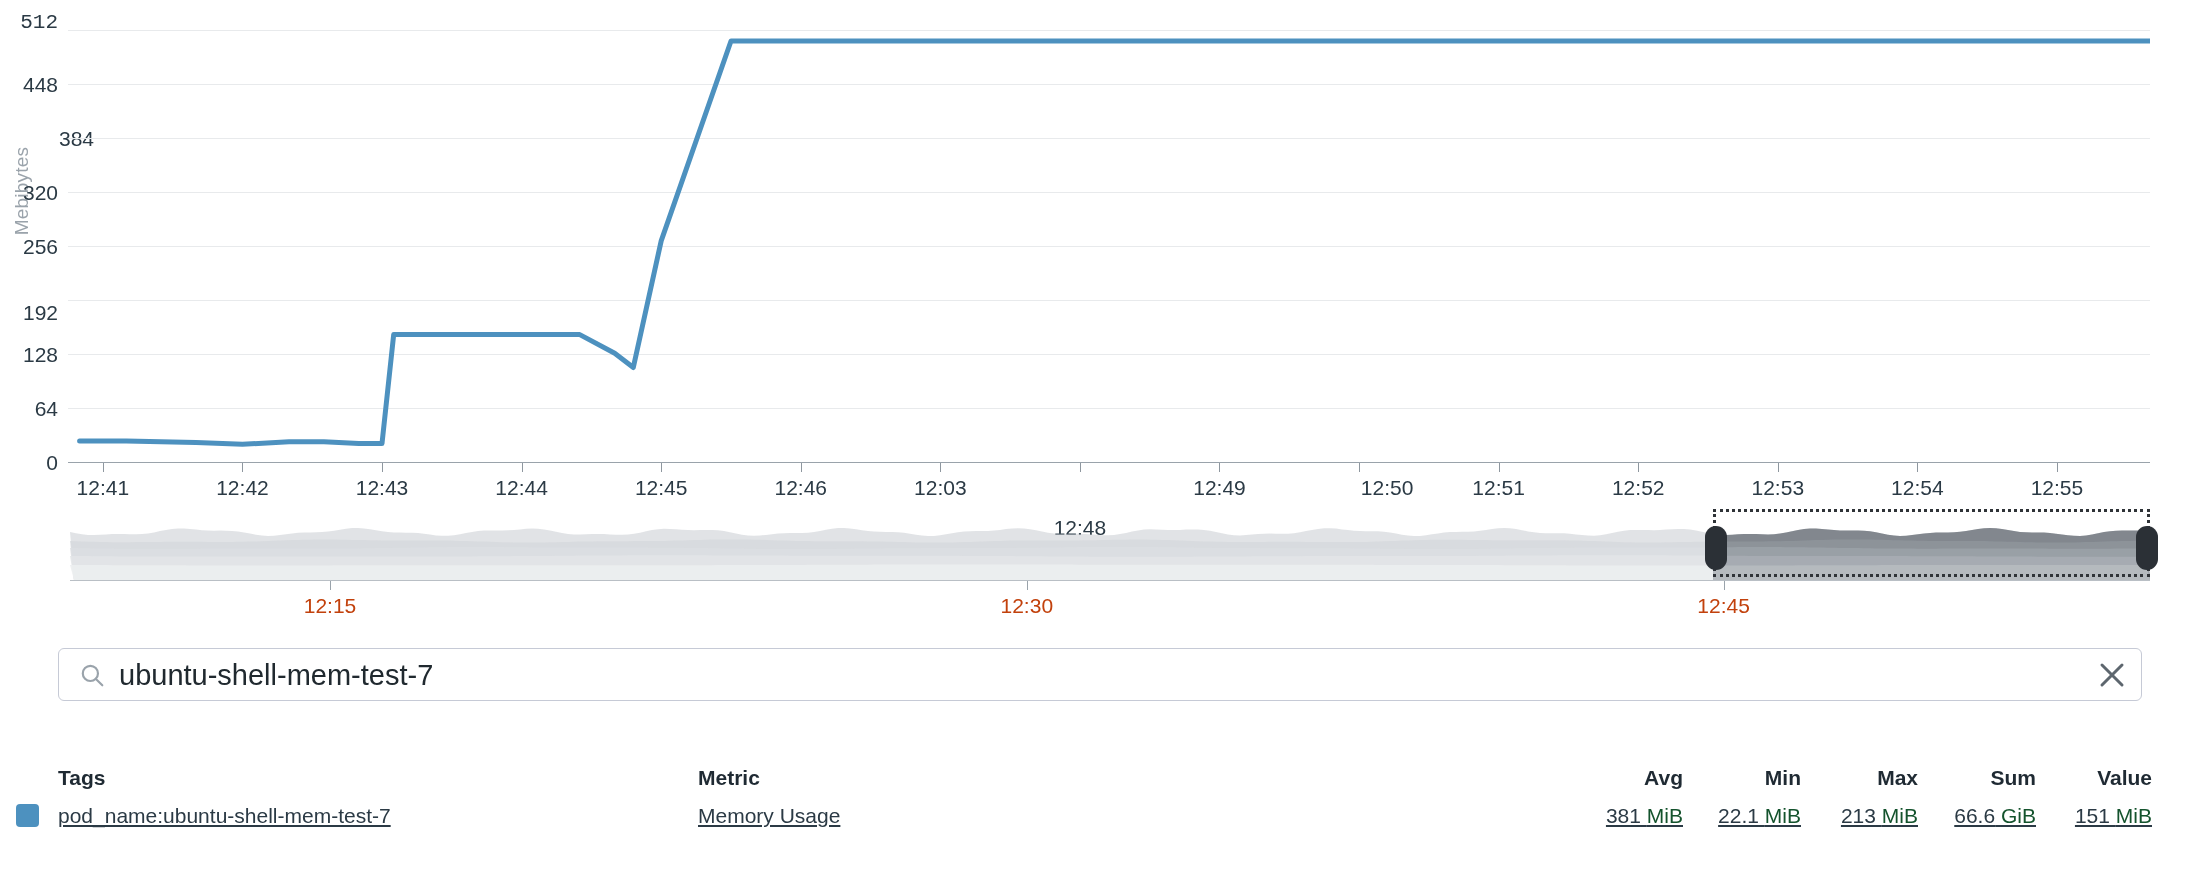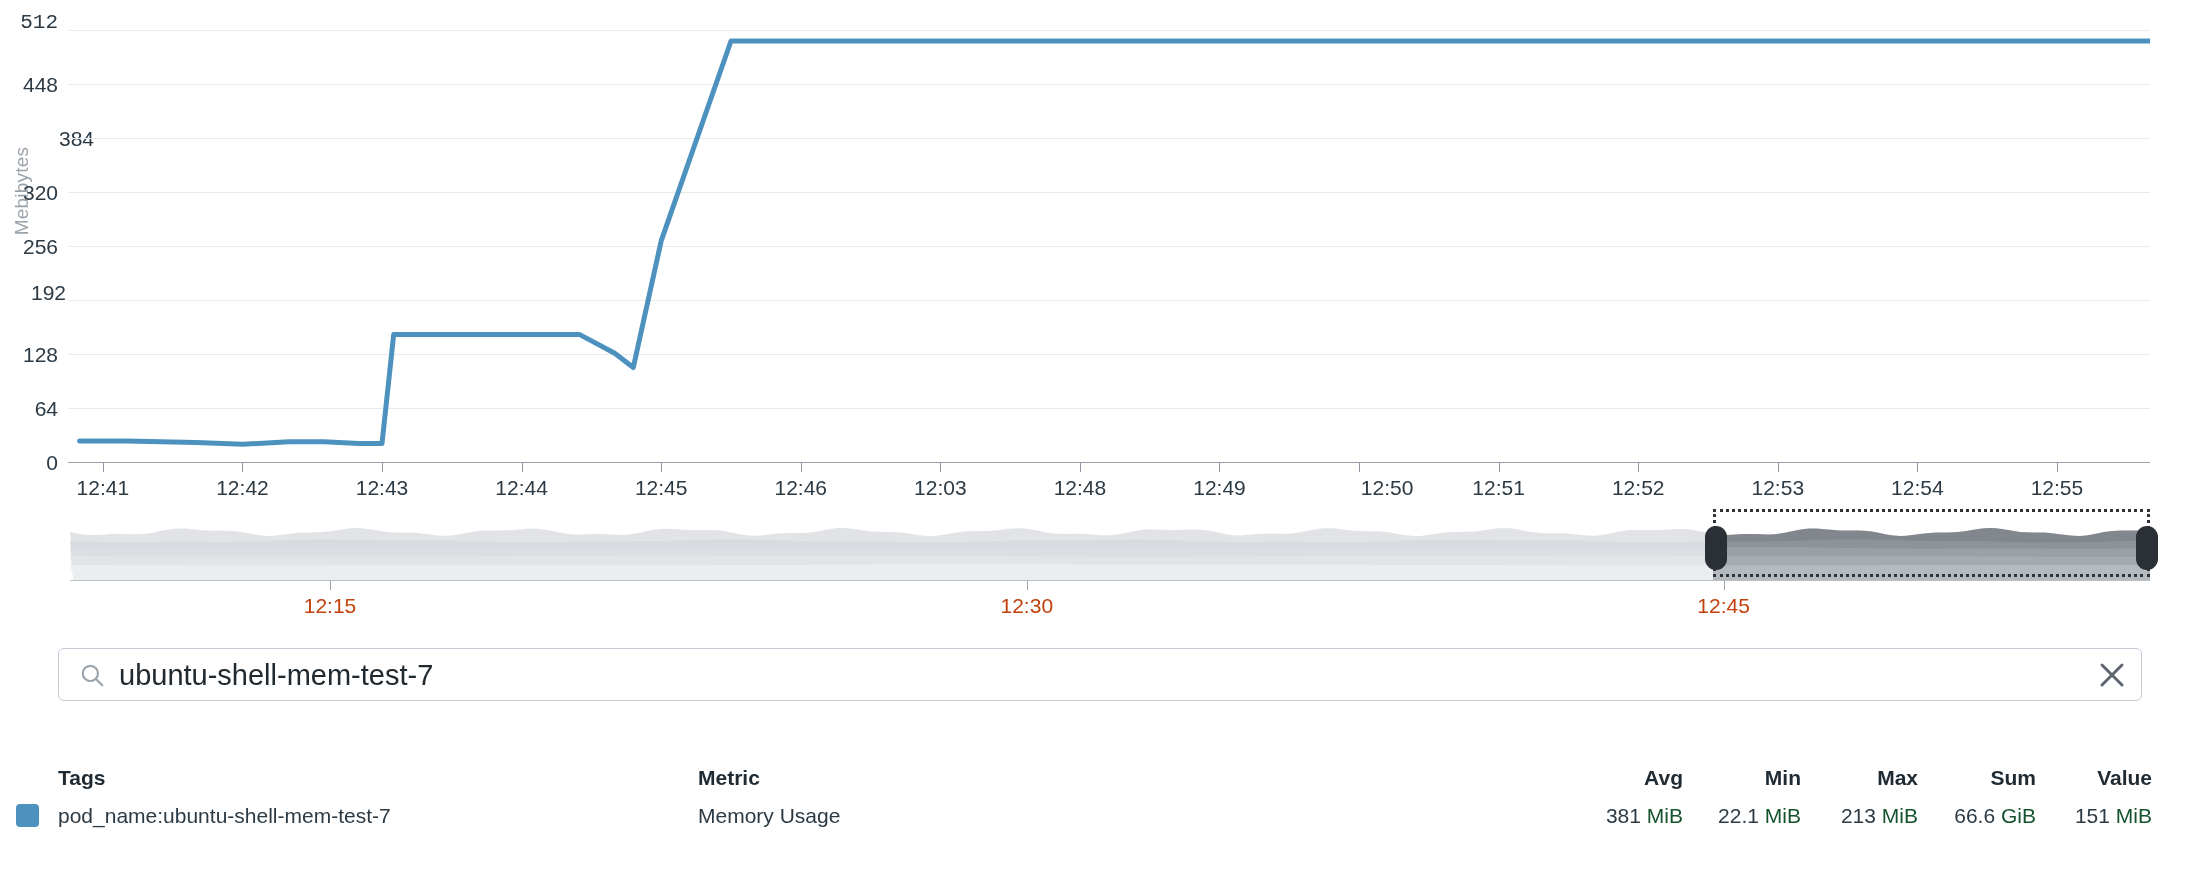--- a/index.html
+++ b/index.html
@@ -200,20 +200,21 @@
     white-space: nowrap;
   }
   .head {
     top: 0;
     font-weight: bold;
     color: #1f2a33;
   }
   .val {
     top: 38px;
     color: #2b3a45;
+    text-decoration: underline;
   }
   .num-head { text-align: right; transform: translateX(-100%); }
   .num-val  { text-align: right; transform: translateX(-100%); }
   .unit { color: #14532d; }
   #legend-swatch {
     position: absolute;
     left: 16px;
     top: 38px;
     width: 23px;
     height: 23px;
@@ -225,21 +226,21 @@
 <body>
 
 <div id="chart-panel">
 
   <div id="y-axis-title">Mebibytes</div>
 
   <div id="y-axis">
       <div class="ytick" style="top: 462px;">0</div>
       <div class="ytick" style="top: 408px;">64</div>
       <div class="ytick" style="top: 354px;">128</div>
-      <div class="ytick" style="top: 292px; padding-left: 8px;">192</div>
+      <div class="ytick" style="top: 312px;">192</div>
       <div class="ytick" style="top: 246px;">256</div>
       <div class="ytick" style="top: 192px;">320</div>
       <div class="ytick" style="top: 138px; padding-left: 36px;">384</div>
       <div class="ytick" style="top: 84px;">448</div>
       <div class="ytick" style="top: 22px; font-family: Liberation Mono, monospace;">512</div>
     </div>
   <div id="gridlines">
       <div class="gridline" style="top: 408px;"></div>
       <div class="gridline" style="top: 354px;"></div>
       <div class="gridline" style="top: 300px;"></div>
@@ -260,21 +261,21 @@
       <div class="xtick-label" style="left: 382.045px;">12:43</div>
       <div class="xtick-mark" style="left: 522px;"></div>
       <div class="xtick-label" style="left: 521.62px;">12:44</div>
       <div class="xtick-mark" style="left: 661px;"></div>
       <div class="xtick-label" style="left: 661.196px;">12:45</div>
       <div class="xtick-mark" style="left: 801px;"></div>
       <div class="xtick-label" style="left: 800.771px;">12:46</div>
       <div class="xtick-mark" style="left: 940px;"></div>
       <div class="xtick-label" style="left: 940.346px;">12:03</div>
       <div class="xtick-mark" style="left: 1080px;"></div>
-      <div class="xtick-label" style="left: 1079.92px;">12:48</div>
+      <div class="xtick-label" style="left: 1079.92px; margin-top: 40px;">12:48</div>
       <div class="xtick-mark" style="left: 1219px;"></div>
       <div class="xtick-label" style="left: 1219.5px;">12:49</div>
       <div class="xtick-mark" style="left: 1359px;"></div>
       <div class="xtick-label" style="left: 1359.07px; margin-left: 28px;">12:50</div>
       <div class="xtick-mark" style="left: 1499px;"></div>
       <div class="xtick-label" style="left: 1498.65px;">12:51</div>
       <div class="xtick-mark" style="left: 1638px;"></div>
       <div class="xtick-label" style="left: 1638.22px;">12:52</div>
       <div class="xtick-mark" style="left: 1778px;"></div>
       <div class="xtick-label" style="left: 1777.8px;">12:53</div>

